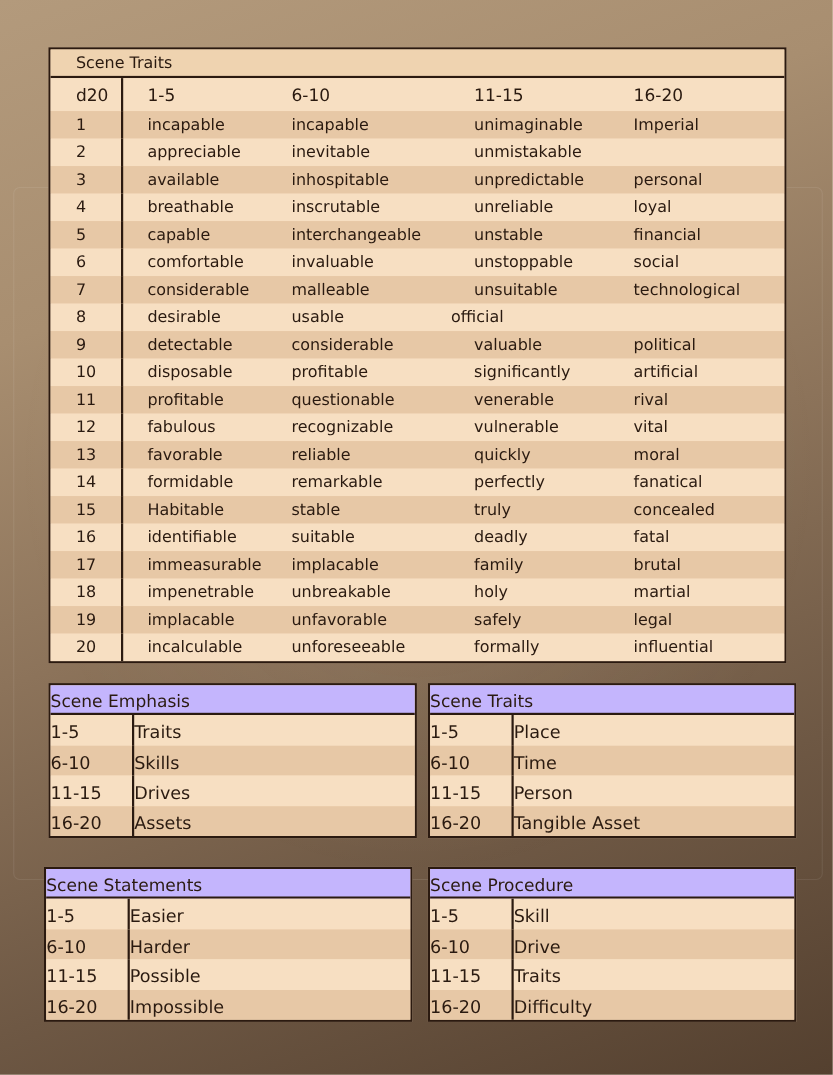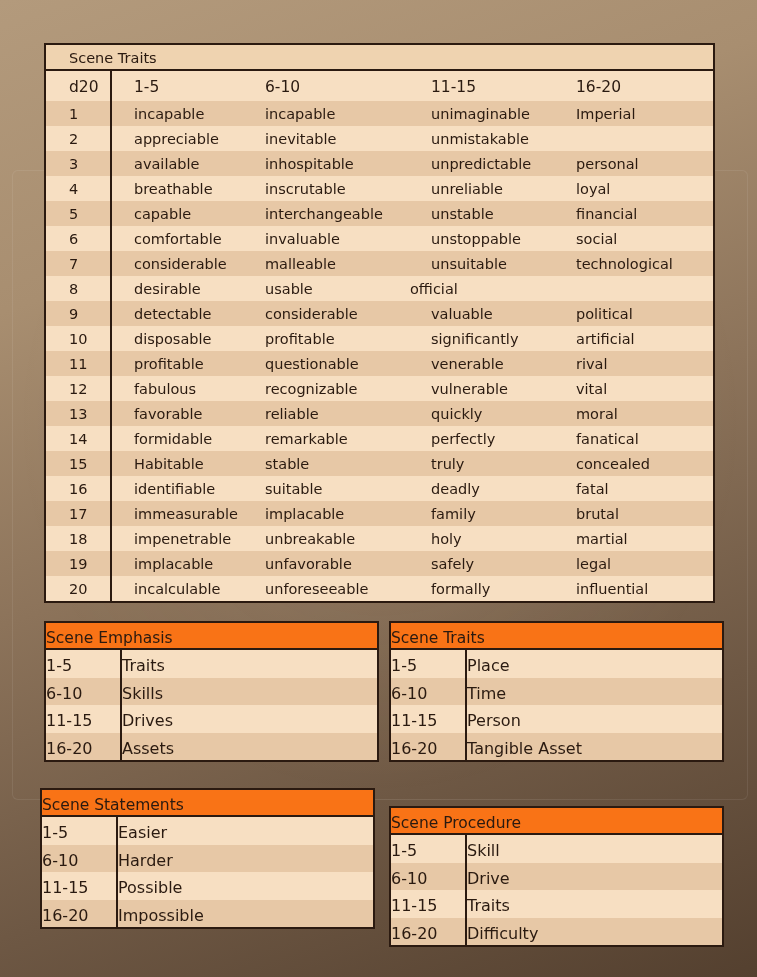--- a/index.html
+++ b/index.html
@@ -54,21 +54,21 @@
     .small-table {
       position: absolute;
       width: 335px;
       border: 2px solid #2b1a10;
       background: #f3d7b6;
     }
     .small-title {
       height: 27px;
       font-size: 15.5px;
       line-height: 30px;
-      background: #f97316;
+      background: #c4b5fd;
       border-bottom: 2px solid #2b1a10;
     }
     .small-row {
       display: flex;
       height: 27.5px;
       font-size: 16px;
       line-height: 31px;
     }
     .small-row.odd { background: #f7dfc2; }
     .small-row.even { background: #e7c8a6; }
@@ -290,21 +290,21 @@
         <div class="small-range">11-15</div>
         <div class="small-val">Possible</div>
       </div>
       <div class="small-row even">
         <div class="small-range">16-20</div>
         <div class="small-val">Impossible</div>
       </div>
     </div>
 </div>
 
-<div class="small-table" style="left:389px; top:788px;margin-top:18px;">
+<div class="small-table" style="left:389px; top:788px;">
   <div class="small-title">Scene Procedure</div>
   <div class="small-rows">
       <div class="small-row odd">
         <div class="small-range">1-5</div>
         <div class="small-val">Skill</div>
       </div>
       <div class="small-row even">
         <div class="small-range">6-10</div>
         <div class="small-val">Drive</div>
       </div>

